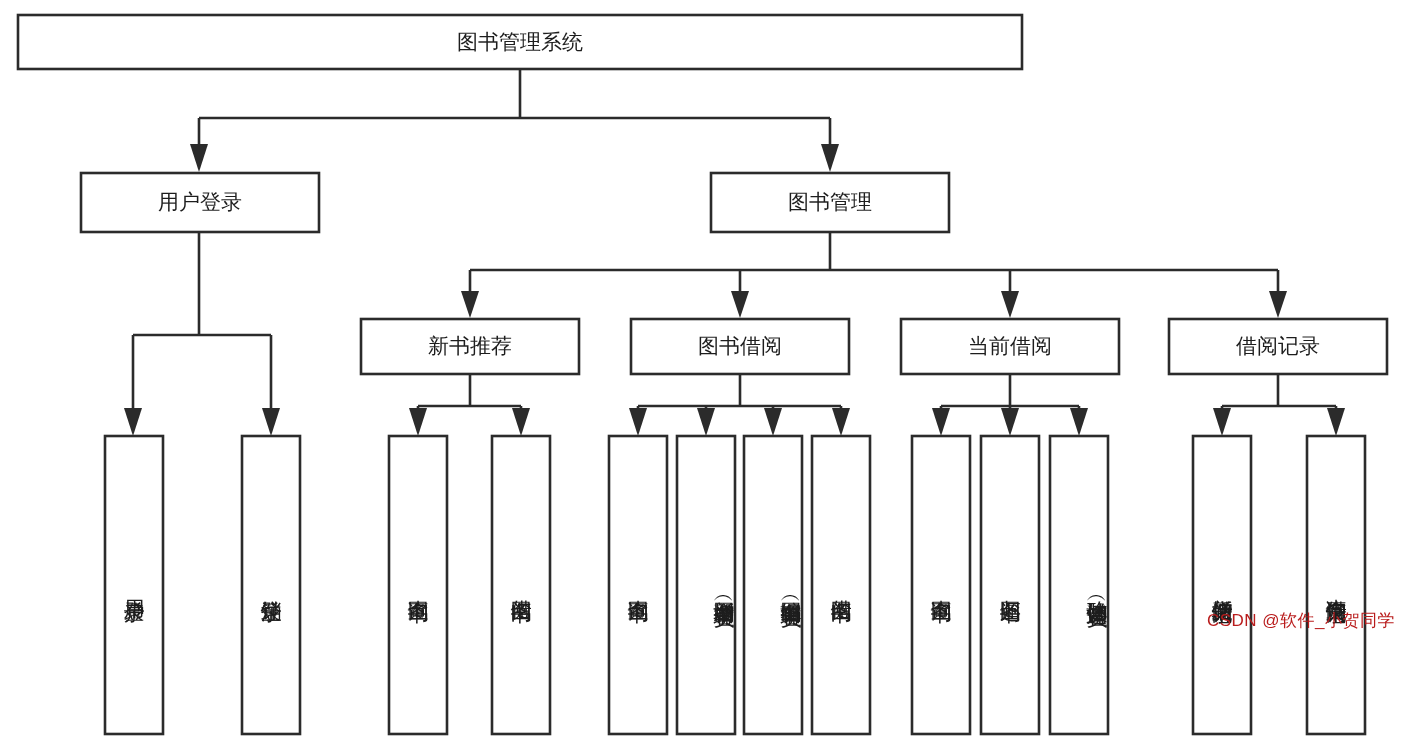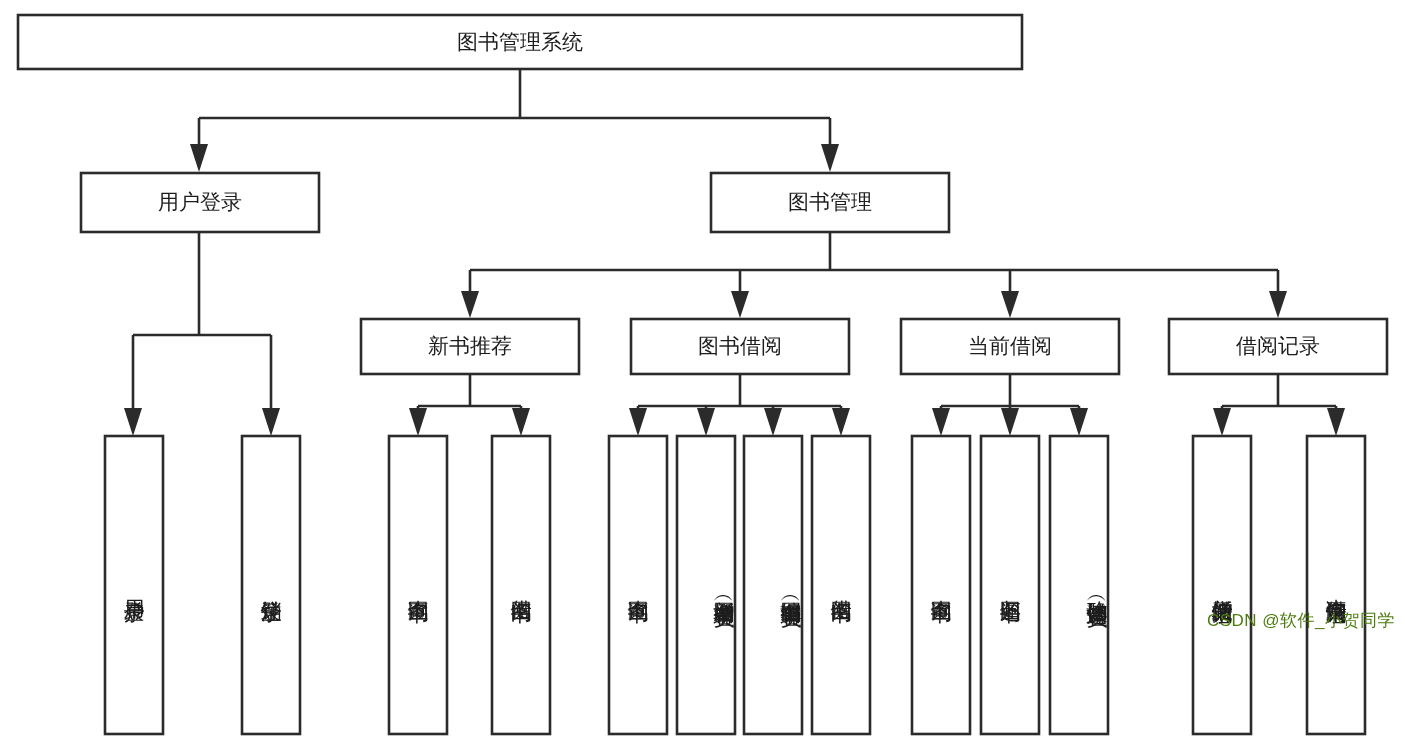--- a/index.html
+++ b/index.html
@@ -64,21 +64,21 @@
     align-items: center;
     justify-content: center;
     pointer-events: none;
   }
   .watermark {
     position: absolute;
     right: 10px;
     bottom: 4px;
     font-family: "Liberation Sans", "DejaVu Sans", sans-serif;
     font-size: 17px;
-    color: #4d7c0f;
+    color: #b91c1c;
     letter-spacing: 0.5px;
     white-space: nowrap;
   }
 </style>
 </head>
 <body>
 
 <div id="diagram-root">
 
   <svg id="flow-svg" viewBox="0 0 1405 747">

